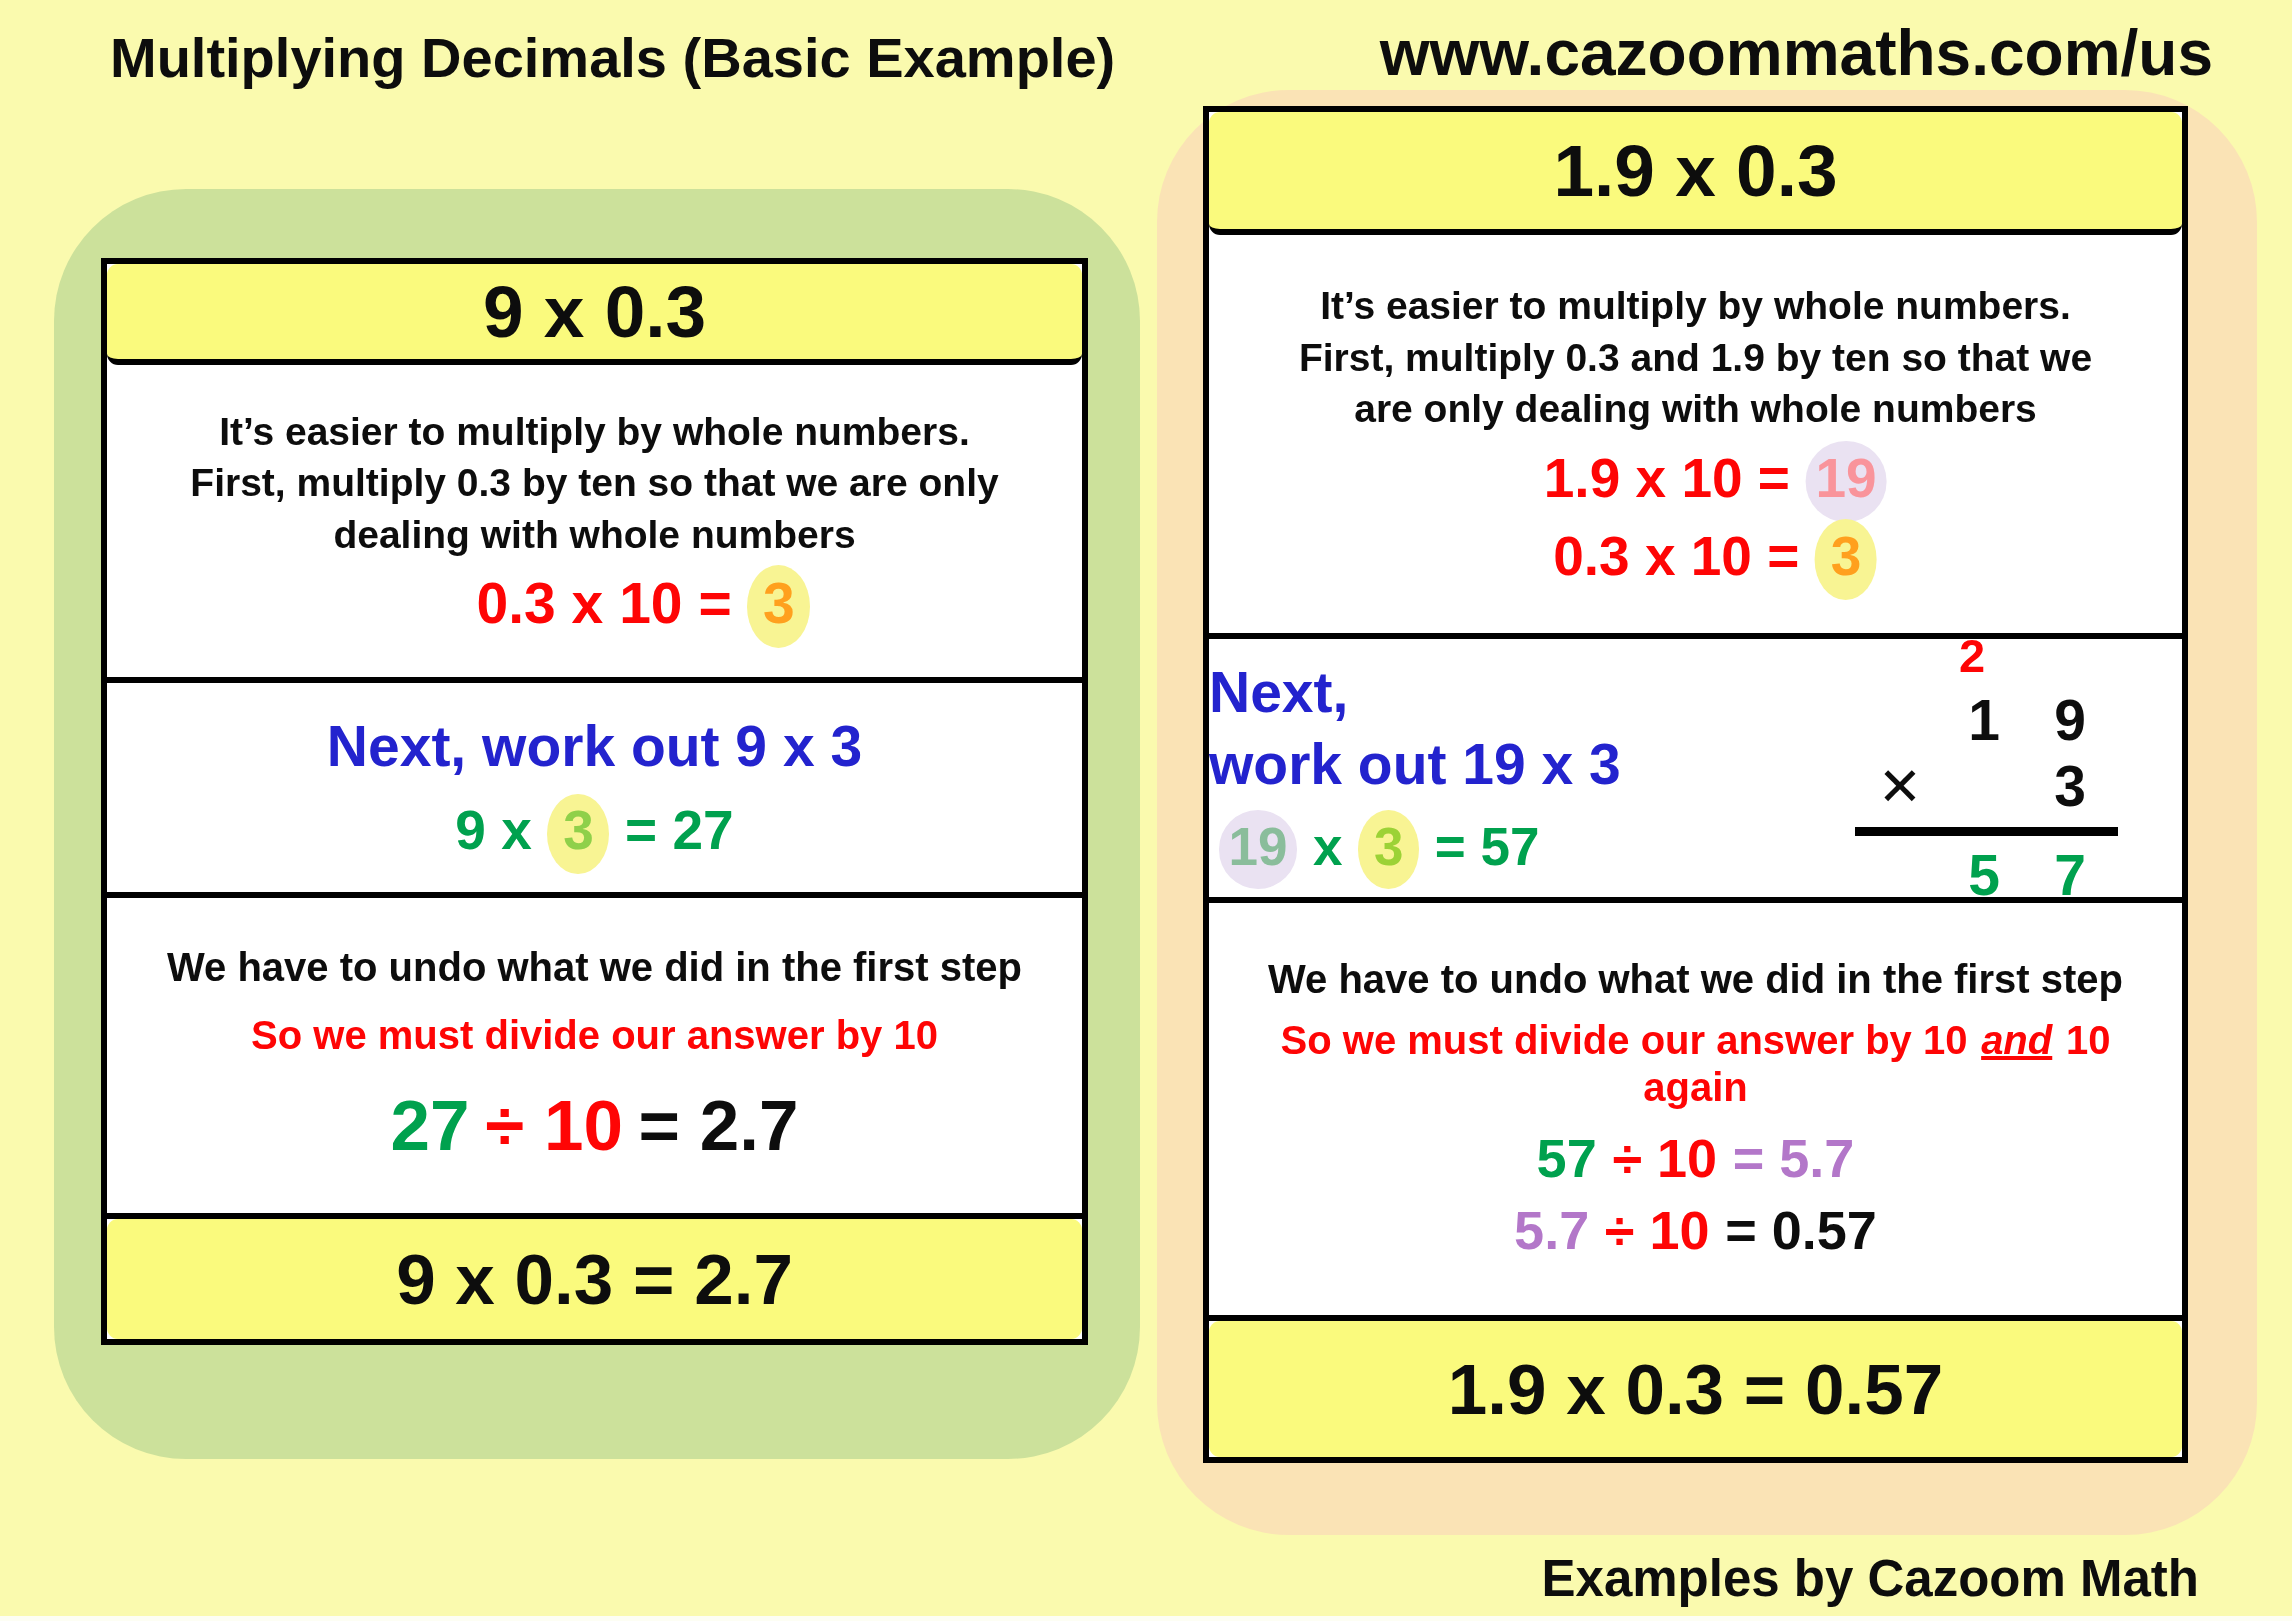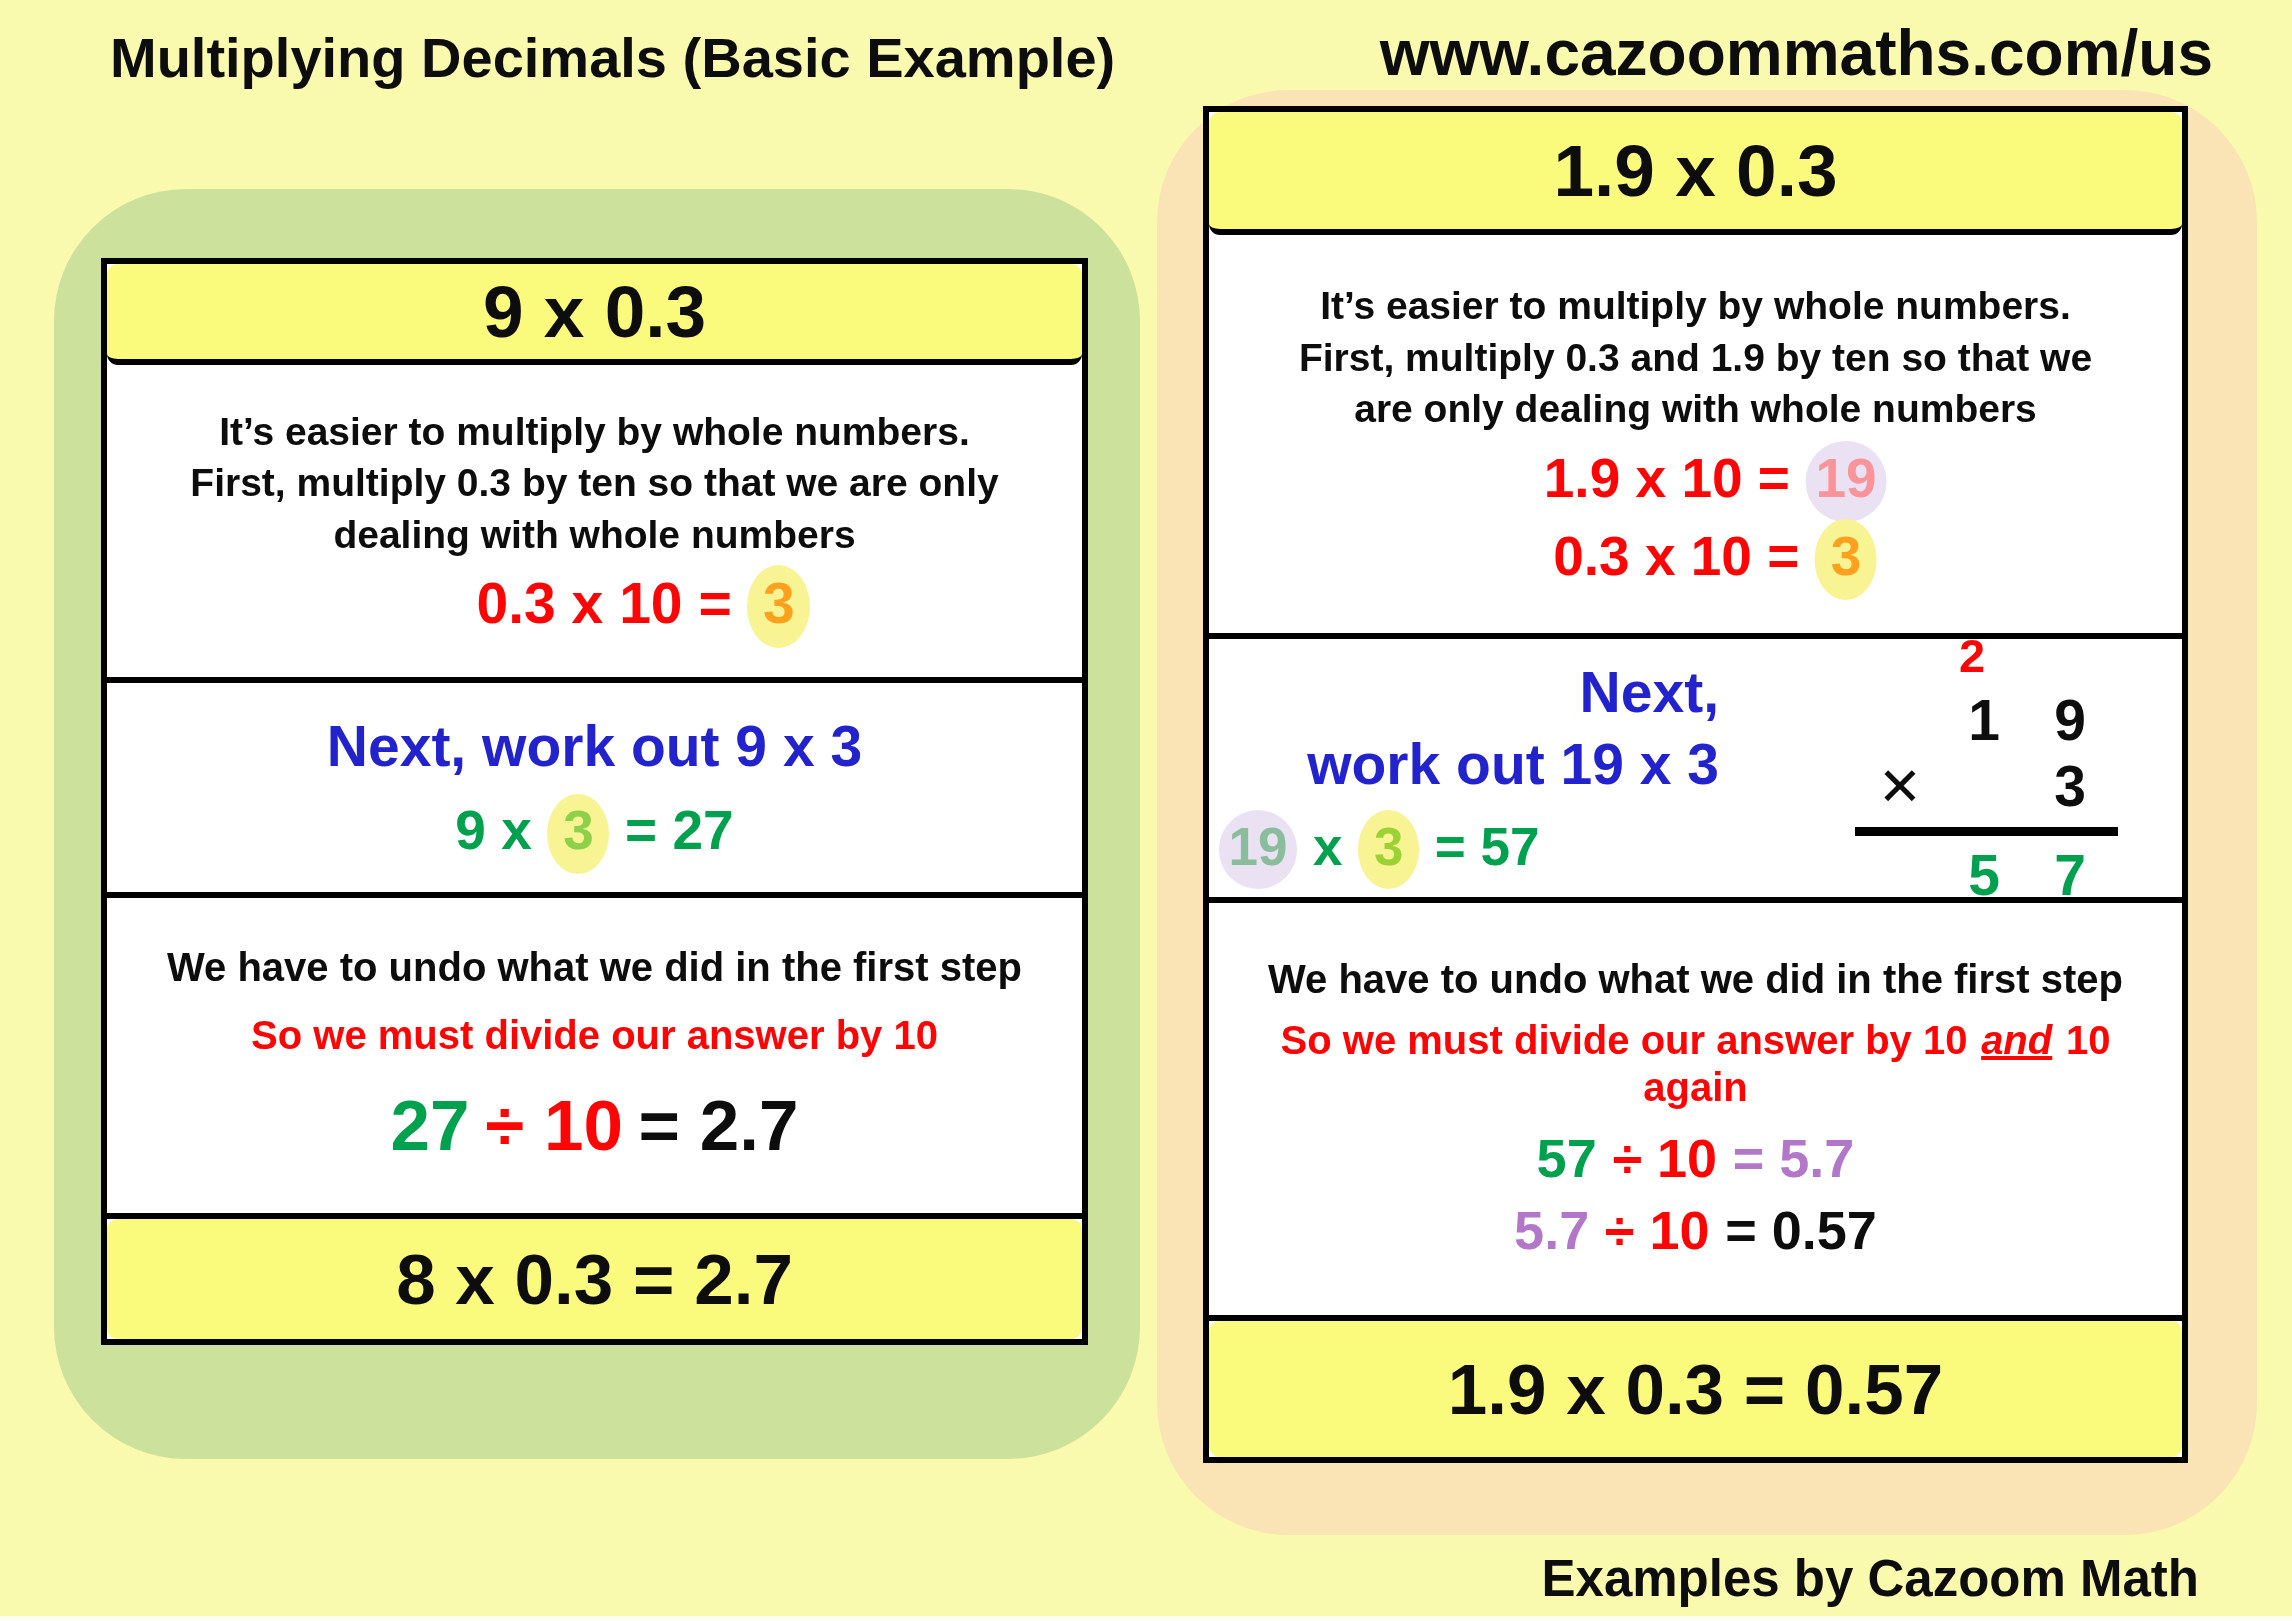--- a/index.html
+++ b/index.html
@@ -58,21 +58,21 @@
   #left-step2 .eq{font-size:55px; margin-top:19.6px;}
   #left-step3 .red-line{margin-top:23.5px;}
   #left-step3 .eq{font-size:71px; margin-top:27.4px;}
 
   
   #right-step1 .eq{font-size:55px; transform:translateX(19.6px);}
   #right-step1 .eq1{margin-top:11.8px;}
   #right-step1 .eq2{margin-top:13.7px;}
 
   #right-step2{flex-direction:row; align-items:center; justify-content:flex-start;}
-  .rs2-left{width:510px; display:flex; flex-direction:column; align-items:flex-end; gap:5.9px;}
+  .rs2-left{width:510px; display:flex; flex-direction:column; align-items:flex-start; gap:5.9px;}
   .rs2-left .prompt{font-size:57px; color:var(--blue); white-space:nowrap;}
   .rs2-left .eq{font-size:53px; margin-top:13.7px; align-self:flex-start; margin-left:9.8px;}
   .mult{
     margin-left:auto; margin-right:69px;
     display:grid; grid-template-columns:82px 86px 86px;
     align-items:center; justify-items:center; font-size:57px; row-gap:0;
   }
   .mult .carry{grid-column:2; font-size:47px; color:var(--red); transform:translateX(-11.8px); padding-bottom:3.9px;}
   .mult .t1{grid-column:2;} .mult .t9{grid-column:3;}
   .mult .op{grid-column:1; font-size:53px; font-weight:400;}
@@ -131,21 +131,21 @@
       <div class="body-line">We have to undo what we did in the first step</div>
       <div class="body-line red red-line">So we must divide our answer by 10</div>
       <div class="eq">
         <span class="green">27</span>
         <span class="red">÷ 10</span>
         <span class="black">= 2.7</span>
       </div>
     </div>
 
     <div class="sec ybar result-bar" style="flex:1;">
-      <div class="big">8 x 0.3 = 2.7</div>
+      <div class="big">9 x 0.3 = 2.7</div>
     </div>
   </div>
 
   <div id="right-box" class="box">
     <div class="sec ybar" style="height:123px;">
       <div class="big">1.9 x 0.3</div>
     </div>
 
     <div class="sec" id="right-step1" style="height:404px;">
       <div class="para">

